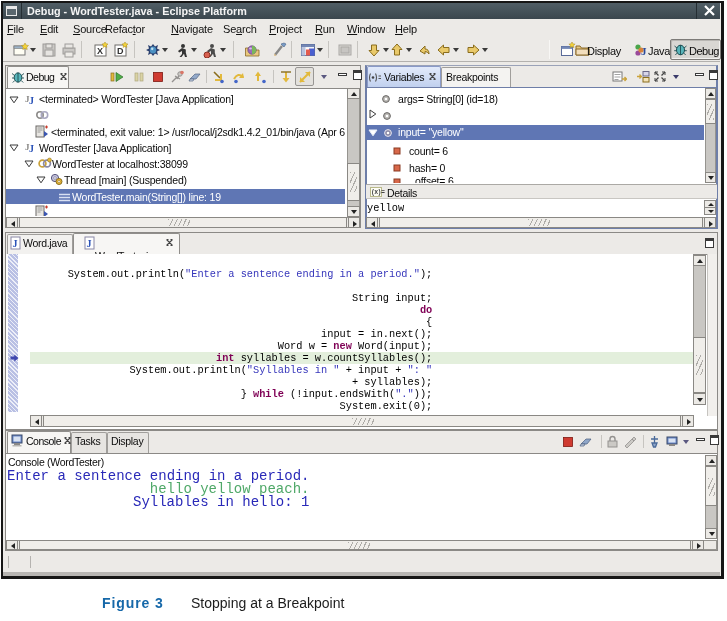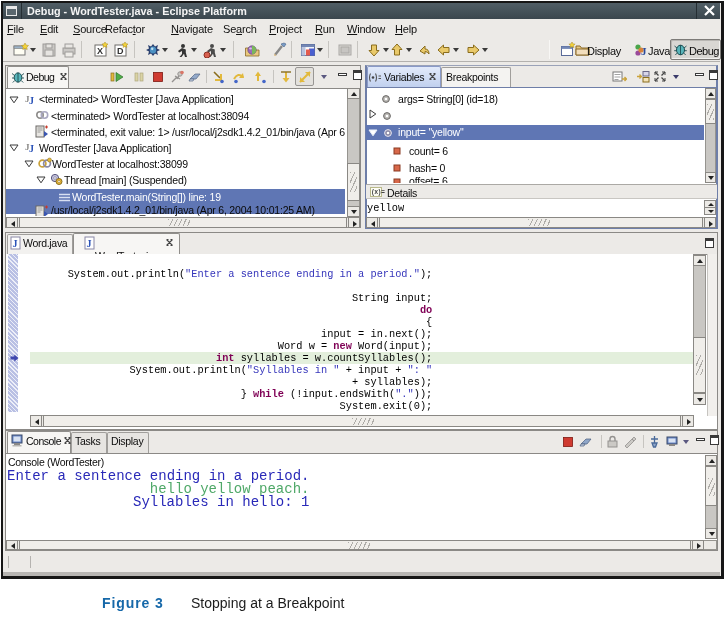--- a/index.html
+++ b/index.html
@@ -282,21 +282,20 @@
     </svg>
   <svg class="ic" style="left:18px;top:5px" width="13" height="12">
       <text x="1" y="9" font-size="9" font-weight="bold" fill="#8a8886" font-family="Liberation Serif">J</text>
       <text x="5" y="11" font-size="10" font-weight="bold" fill="#2a52b8" font-family="Liberation Serif">J</text>
     </svg>
   <div class="trow" style="left:33px;top:5px">&lt;terminated&gt; WordTester [Java Application]</div>
   <svg class="ic" style="left:29px;top:21px" width="14" height="12" opacity=".85">
       <circle cx="5" cy="6" r="3.2" fill="none" stroke="#7a7876" stroke-width="1.6"></circle>
       <circle cx="9.5" cy="6" r="3.2" fill="none" stroke="#9a98b6" stroke-width="1.6"></circle>
     </svg>
-  <div class="trow" style="left:45px;top:21.5px">&lt;terminated&gt; WordTester at localhost:38094</div>
   <svg class="ic" style="left:29px;top:37px" width="14" height="13">
       <rect x="1" y="1" width="8" height="11" fill="#e8e6e2" stroke="#6a6866"></rect>
       <path d="M2.5 3 h5 M2.5 5 h5 M2.5 7 h3" stroke="#888" stroke-width=".8"></path>
       <path d="M9 6 l4 3 -4 3z" fill="#3a55b0"></path>
       <path d="M10 2 l3 0 M11.5 .5 l0 3" stroke="#c83a2a" stroke-width="1.2"></path>
     </svg>
   <div class="trow" style="left:45px;top:37.5px">&lt;terminated, exit value: 1&gt; /usr/local/j2sdk1.4.2_01/bin/java (Apr 6, 2</div>
   <svg class="ic" style="left:3px;top:56px" width="10" height="8">
       <path d="M1 1 H9 L5 6.8z" fill="#fdfdfd" stroke="#3a3a3a" stroke-width="1"></path>
     </svg>
@@ -317,33 +316,32 @@
   <svg class="ic" style="left:30px;top:88px" width="10" height="8">
       <path d="M1 1 H9 L5 6.8z" fill="#fdfdfd" stroke="#3a3a3a" stroke-width="1"></path>
     </svg>
   <svg class="ic" style="left:43px;top:85px" width="15" height="13">
       <circle cx="6" cy="5" r="3.6" fill="#c8c6e0" stroke="#55537a"></circle>
       <circle cx="6" cy="5" r="1.3" fill="#fff" stroke="#55537a" stroke-width=".5"></circle>
       <circle cx="10" cy="8.5" r="3" fill="#e8b83a" stroke="#8a6d1d"></circle>
       <circle cx="10" cy="8.5" r="1.1" fill="#fff" stroke="#8a6d1d" stroke-width=".5"></circle>
     </svg>
   <div class="trow" style="left:58px;top:85.5px">Thread [main] (Suspended)</div>
-  <div class="selrow" style="left:0;top:101px;width:339px;height:25px">
+  <div class="selrow" style="left:0;top:101px;width:339px;height:15px">
     <svg class="ic" style="left:52px;top:4px" width="13" height="9">
         <path d="M1 1.5 h11 M1 4.5 h11 M1 7.5 h11" stroke="#d8e0f2" stroke-width="1.4"></path>
       </svg>
     <div class="trow" style="left:66px;top:2px">WordTester.main(String[]) line: 19</div>
   </div>
   <svg class="ic" style="left:29px;top:117px" width="14" height="13">
       <rect x="1" y="1" width="8" height="11" fill="#e8e6e2" stroke="#6a6866"></rect>
       <path d="M2.5 3 h5 M2.5 5 h5 M2.5 7 h3" stroke="#888" stroke-width=".8"></path>
       <path d="M9 6 l4 3 -4 3z" fill="#3a55b0"></path>
       <path d="M10 2 l3 0 M11.5 .5 l0 3" stroke="#c83a2a" stroke-width="1.2"></path>
     </svg>
-  <div class="trow" style="left:45px;top:116px">/usr/local/j2sdk1.4.2_01/bin/java (Apr 6, 2004 10:01:25 AM)</div>
 </div>
 <div id="dbgscroll" class="a">
   <div class="sb" style="left:347px;top:88px;width:13px;height:129px"></div>
   <div class="sbtn" style="left:347px;top:88px;width:13px;height:11px">
       <div class="t tu" style="left:3px;top:3px"></div>
     </div>
   <div class="sbtn" style="left:347px;top:206px;width:13px;height:11px">
       <div class="t td" style="left:3px;top:3px"></div>
     </div>
   <div class="thumb" style="left:347px;top:163px;width:13px;height:38px"></div>
@@ -422,21 +420,21 @@
       <rect x="1" y="1" width="6" height="6" fill="#d8684a" stroke="#8a3a22"></rect>
     </svg>
   <div class="trow" style="left:43px;top:56.5px">count= 6</div>
   <svg class="ic" style="left:27px;top:76px" width="8" height="8">
       <rect x="1" y="1" width="6" height="6" fill="#d8684a" stroke="#8a3a22"></rect>
     </svg>
   <div class="trow" style="left:43px;top:73.5px">hash= 0</div>
   <svg class="ic" style="left:27px;top:90px" width="8" height="8">
       <rect x="1" y="1" width="6" height="6" fill="#d8684a" stroke="#8a3a22"></rect>
     </svg>
-  <div class="trow" style="left:43px;top:87px">offset= 6</div>
+  <div class="trow" style="left:49px;top:87px">offset= 6</div>
 </div>
 <div id="vardetails" class="a">
   <div class="a" style="left:366px;top:184px;width:351px;height:15px;background:#eceae7;border-top:1px solid #aba9a5;border-bottom:1px solid #c8c6c2">
     <span class="a" style="left:4px;top:2px;width:12px;height:10px;border:1px solid #b9b98a;background:#fdfdf4;font-family:'Liberation Mono',monospace;font-size:6.5px;font-weight:bold;color:#444;letter-spacing:-0.6px;text-align:center;line-height:10px">(x)=</span>
     <span class="ttxt" style="left:21px;top:2px">Details</span>
   </div>
   <div class="a mono" style="left:367px;top:202px;font-size:10.3px;color:#000">yellow</div>
   <div class="sbtn" style="left:704px;top:200px;width:12px;height:8px">
       <div class="t tu" style="left:2.5px;top:2px;border-bottom-width:3px"></div>
     </div>

